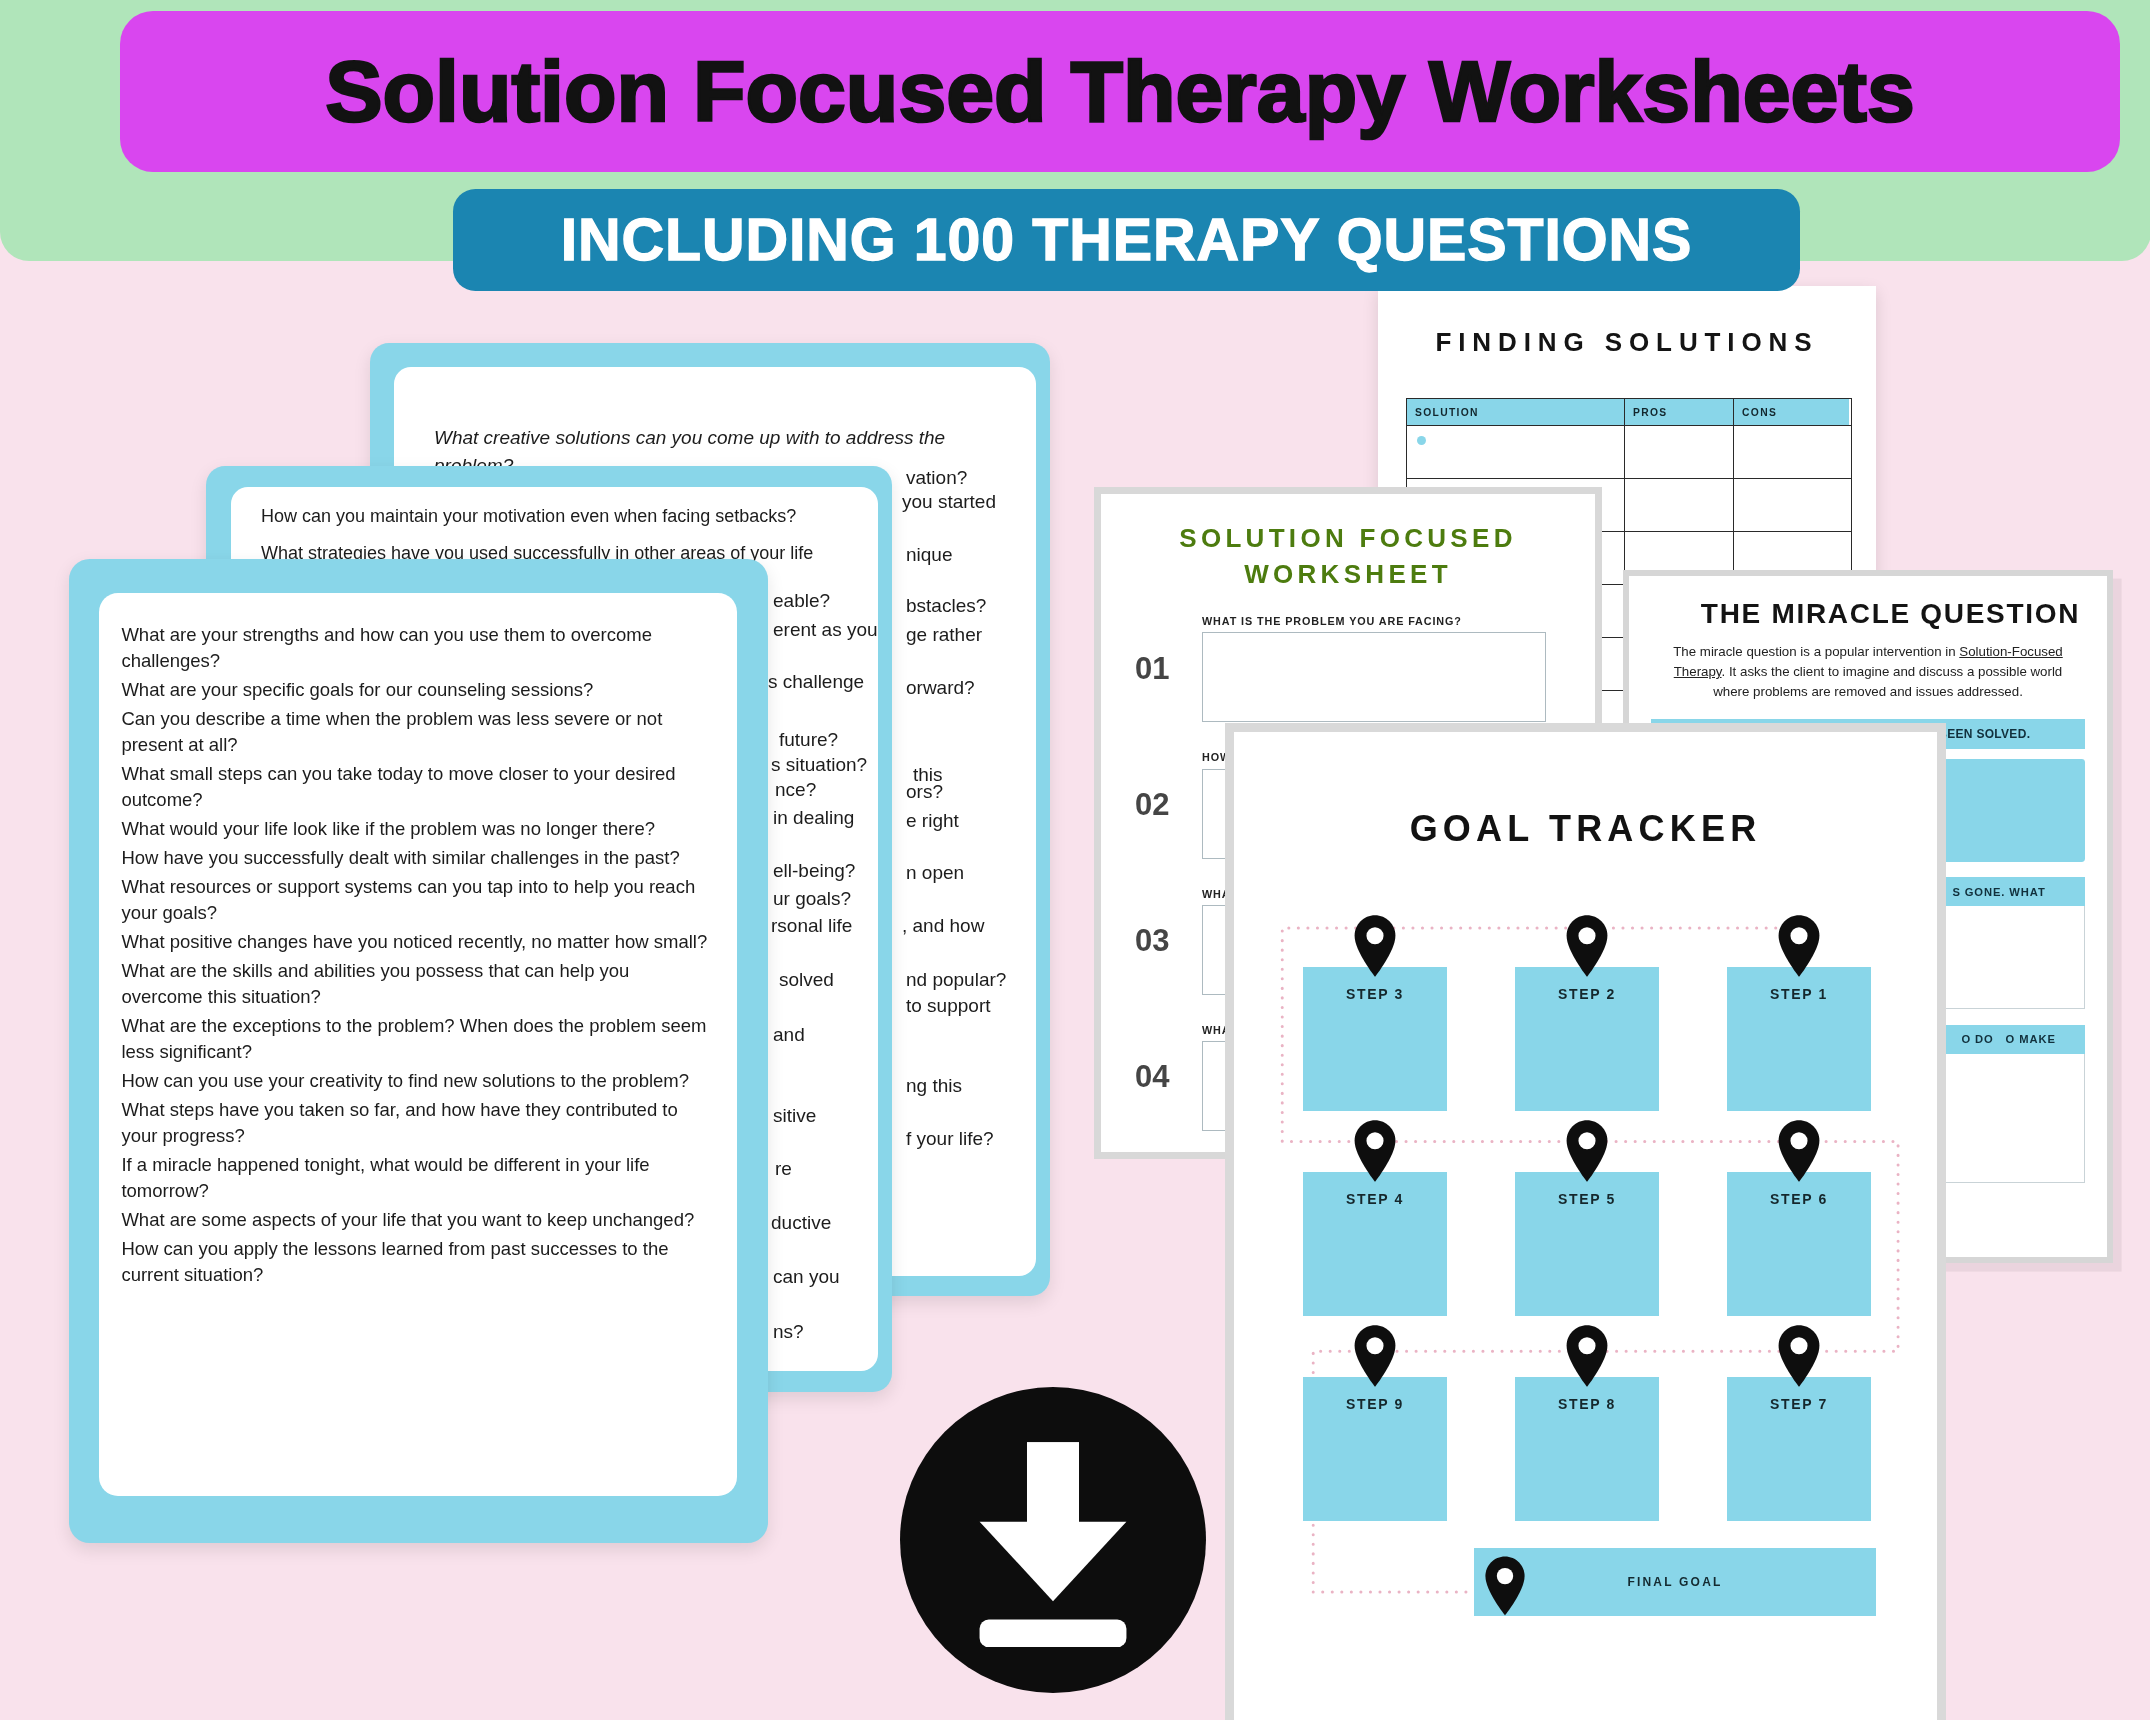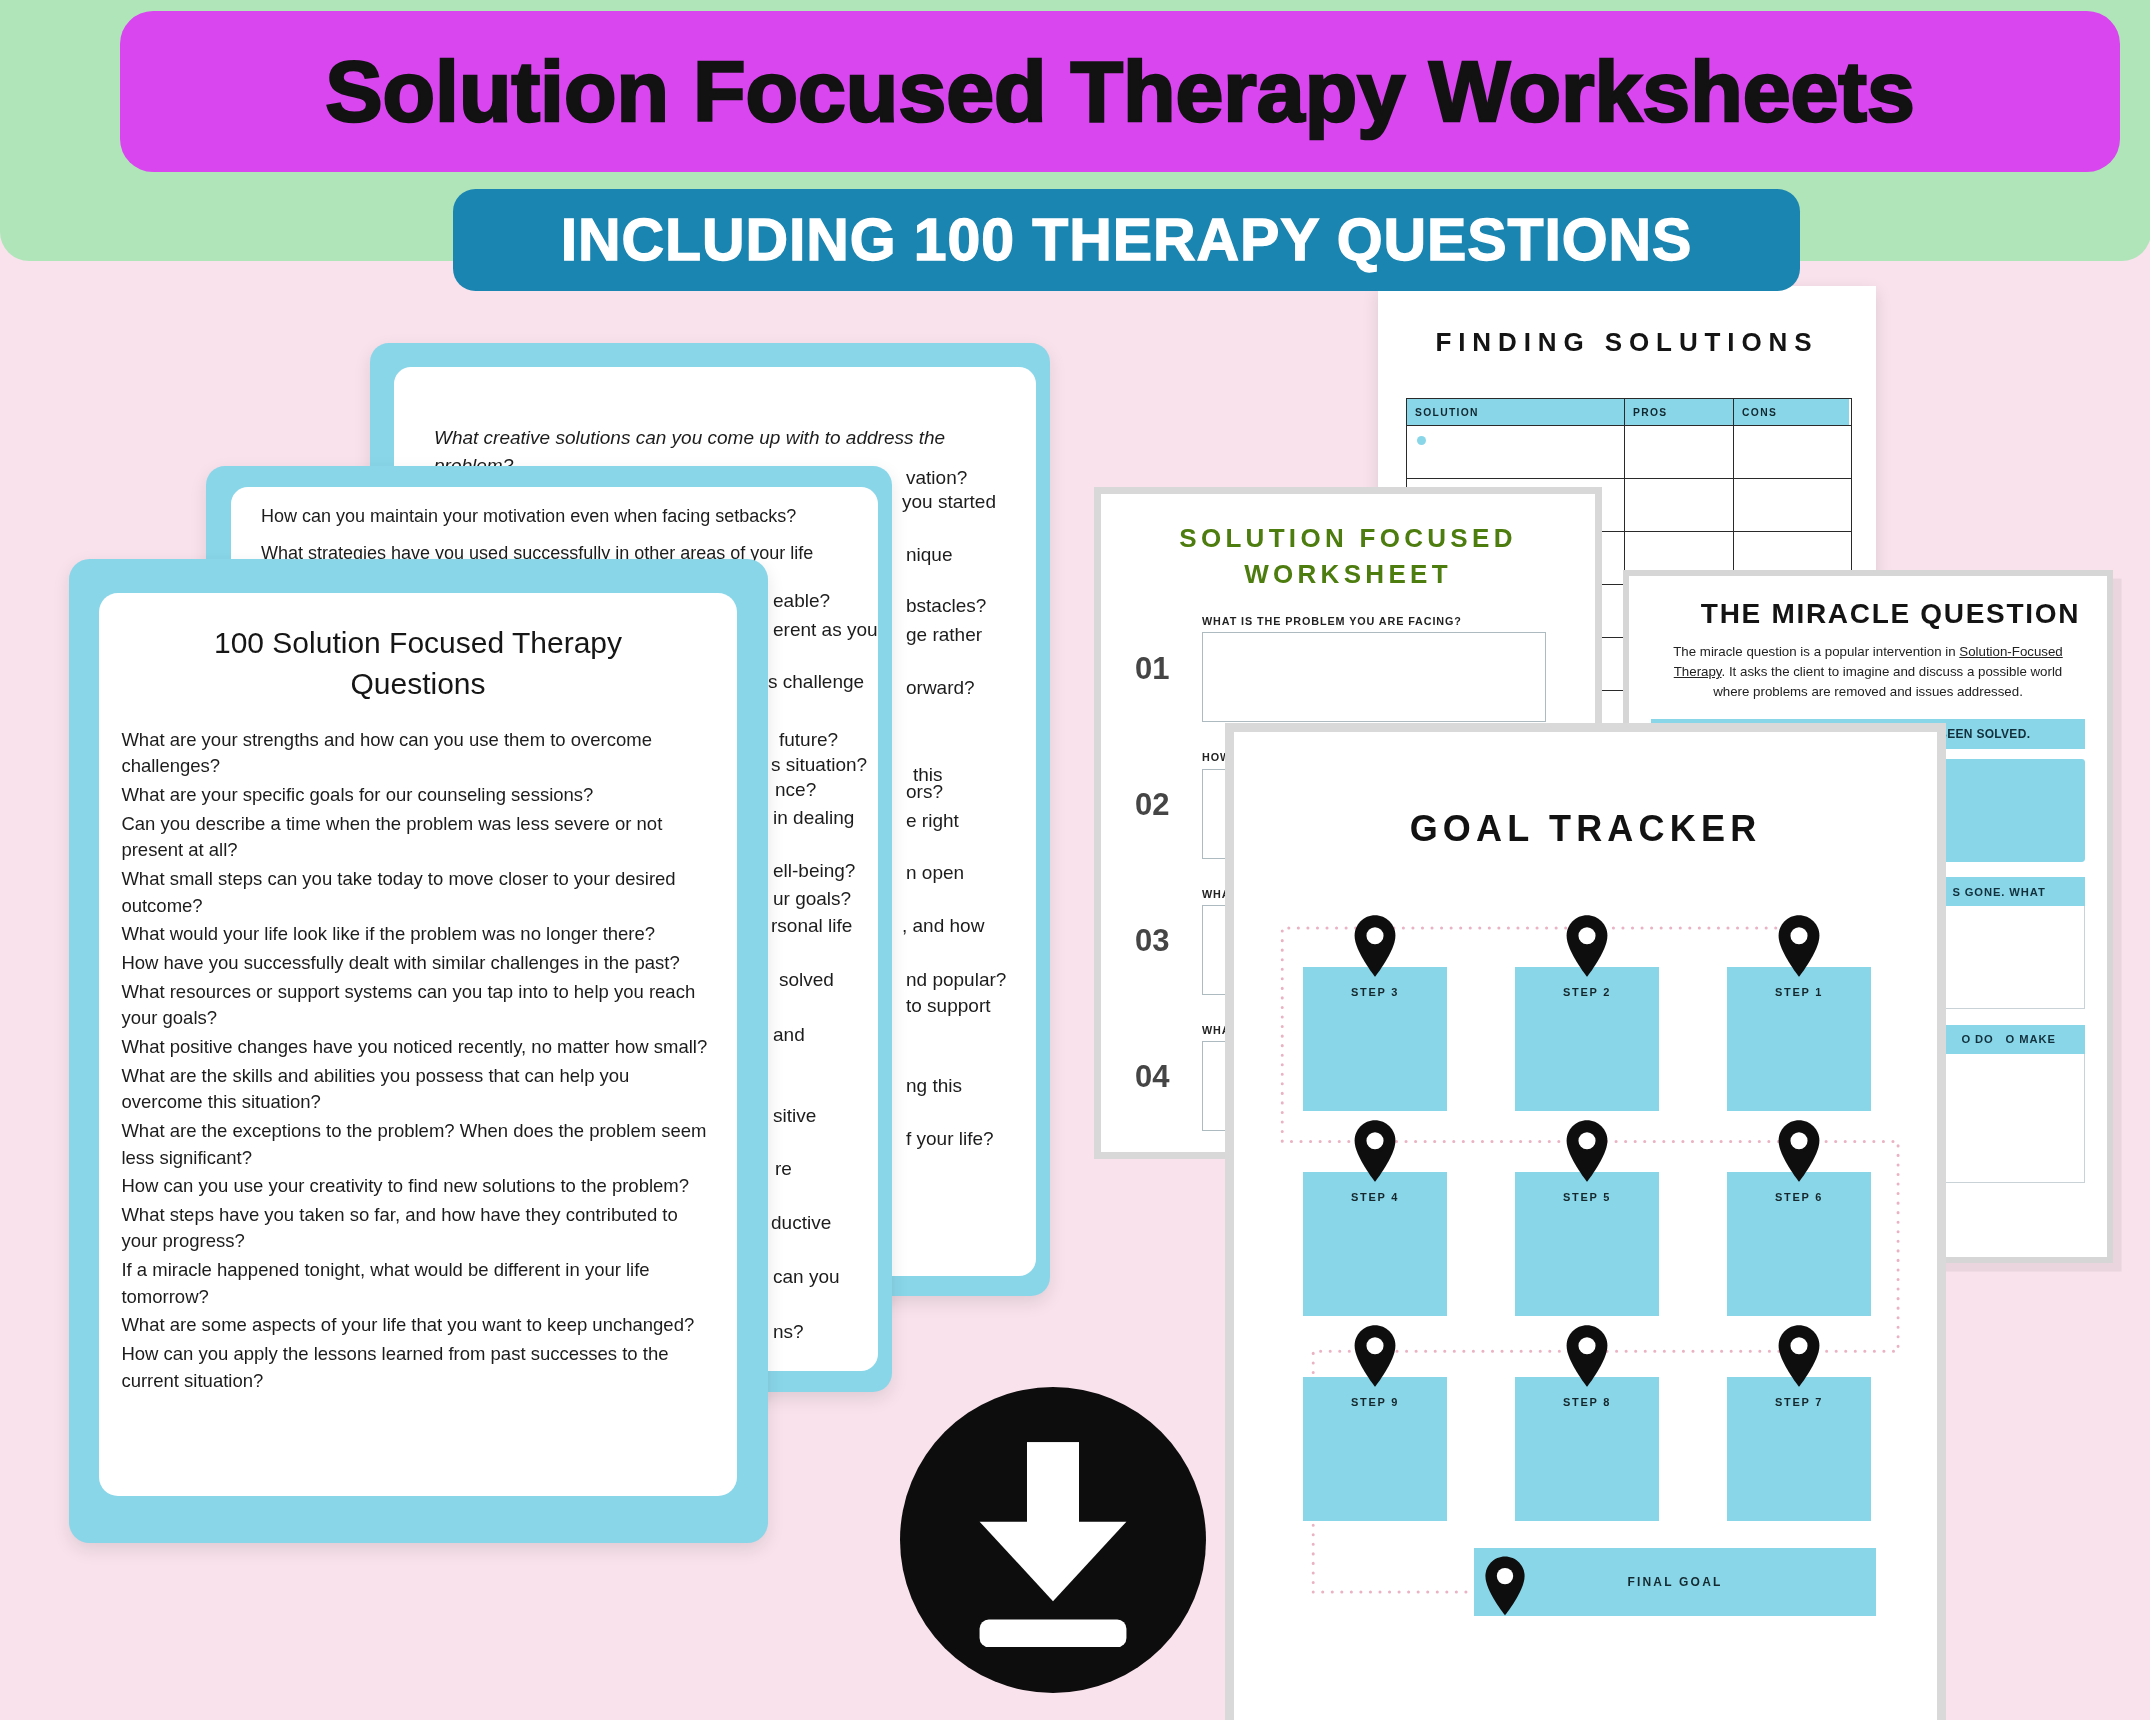--- a/index.html
+++ b/index.html
@@ -98,21 +98,21 @@
   
   .tracker { left:1225px; top:723px; width:721px; height:1015px; background:#fff;
              border:9.5px solid #d9d9d9; }
   .t-title { margin:76px 0 0; text-align:center; font-size:36px; font-weight:bold;
              letter-spacing:5.2px; color:#121212; }
   .t-path { position:absolute; left:0; top:0; width:702px; height:996px; }
   .t-grid { position:absolute; left:69px; top:235px; display:grid;
             grid-template-columns:repeat(3,144px); gap:61px 68px; }
   .t-cell { position:relative; width:144px; height:144px; background:var(--card-blue,#89d6e9); }
   .t-pin { position:absolute; left:50%; top:-55px; transform:translateX(-50%); width:50px; height:69px; }
-  .t-step { position:absolute; top:19px; width:100%; text-align:center; font-size:11px;
+  .t-step { position:absolute; top:19px; width:100%; text-align:center; font-size:14px;
             font-weight:bold; letter-spacing:1.7px; color:#15272c; }
   .t-final { position:absolute; left:240px; top:816px; width:402px; height:68px;
              background:var(--card-blue,#89d6e9); }
   .t-final-label { position:absolute; inset:0; display:flex; align-items:center; justify-content:center;
                    font-size:12px; font-weight:bold; letter-spacing:2.2px; color:#142a30; }
   .t-final-pin { position:absolute; left:6.9px; top:3.4px; width:48px; height:71px; }
 
   
   .download { position:absolute; left:900px; top:1387px; width:306px; height:306px; cursor:pointer; }
 </style>
@@ -177,21 +177,20 @@
 
   <div class="page bluepage p2">
     <div class="inner">
       <p>How can you maintain your motivation even when facing setbacks?</p>
       <p>What strategies have you used successfully in other areas of your life</p>
     </div>
   </div>
 
   <div class="page bluepage p1">
     <div class="inner">
-      <h3 class="q-title">100 Solution Focused Therapy Questions</h3>
       <div class="q-list">
 
       <p>What are your strengths and how can you use them to overcome challenges?</p>
           <p>What are your specific goals for our counseling sessions?</p>
           <p>Can you describe a time when the problem was less severe or not present at all?</p>
           <p>What small steps can you take today to move closer to your desired outcome?</p>
           <p>What would your life look like if the problem was no longer there?</p>
           <p>How have you successfully dealt with similar challenges in the past?</p>
           <p>What resources or support systems can you tap into to help you reach your goals?</p>
           <p>What positive changes have you noticed recently, no matter how small?</p>

